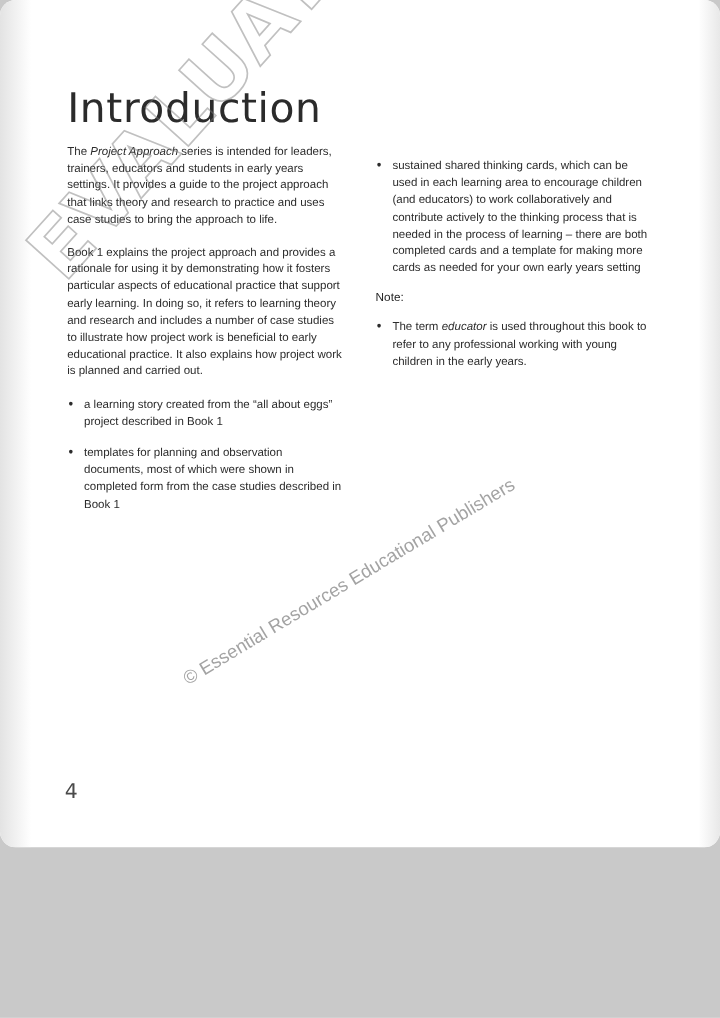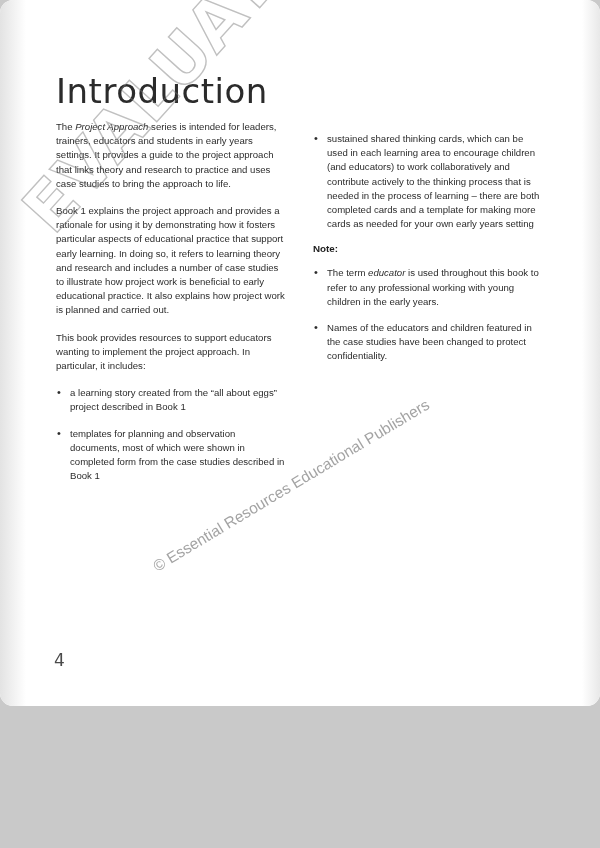--- a/index.html
+++ b/index.html
@@ -90,21 +90,21 @@
     left: 1px;
     top: -1px;
     font-size: 11px;
     color: #2c2c2c;
   }
   ul.bullets li em { font-style: italic; }
 
   .note-head {
     margin: 2px 0 9px 0;
     font-size: 9.8px;
-    font-weight: bold;
+    font-weight: normal;
     color: #1d1d1d;
   }
 
   .page-number {
     position: absolute;
     left: 54px;
     bottom: 36px;
     font-family: "DejaVu Sans", sans-serif;
     font-size: 17px;
     color: #4a4a4a;
@@ -151,40 +151,38 @@
 
   <h1 class="title">Introduction</h1>
 
   <div class="columns">
 
     <div class="col">
       <p class="body">
         <span>The </span><em>Project Approach</em><span> series is intended for leaders, trainers, educators and students in early years settings. It provides a guide to the project approach that links theory and research to practice and uses case studies to bring the approach to life.</span>
       </p>
       <p class="body">Book 1 explains the project approach and provides a rationale for using it by demonstrating how it fosters particular aspects of educational practice that support early learning. In doing so, it refers to learning theory and research and includes a number of case studies to illustrate how project work is beneficial to early educational practice. It also explains how project work is planned and carried out.</p>
-      <p class="body">This book provides resources to support educators wanting to implement the project approach. In particular, it includes:</p>
 
       <ul class="bullets">
         <li>a learning story created from the “all about eggs” project described in Book 1</li>
         <li>templates for planning and observation documents, most of which were shown in completed form from the case studies described in Book 1</li>
       </ul>
     </div>
 
     <div class="col">
       <ul class="bullets">
         <li>sustained shared thinking cards, which can be used in each learning area to encourage children (and educators) to work collaboratively and contribute actively to the thinking process that is needed in the process of learning – there are both completed cards and a template for making more cards as needed for your own early years setting</li>
       </ul>
 
       <p class="note-head">Note:</p>
 
       <ul class="bullets">
         <li>
           <span>The term </span><em>educator</em><span> is used throughout this book to refer to any professional working with young children in the early years.</span>
         </li>
-        <li>Names of the educators and children featured in the case studies have been changed to protect confidentiality.</li>
       </ul>
     </div>
 
   </div>
 
   <div class="page-number">4</div>
 
   <div class="wm-layer">
     <div class="wm-eval">EVALUATION ONLY</div>
     <div class="wm-ess">© Essential Resources Educational Publishers</div>

